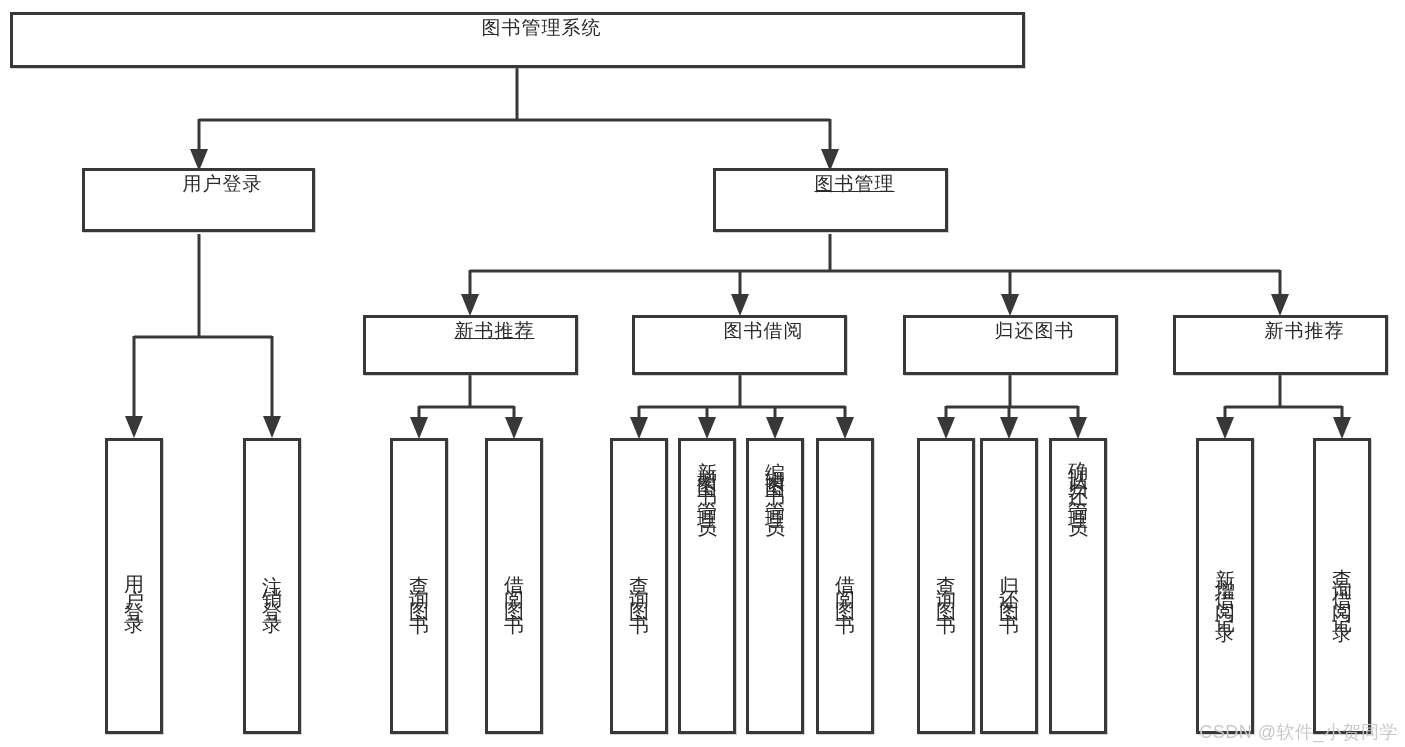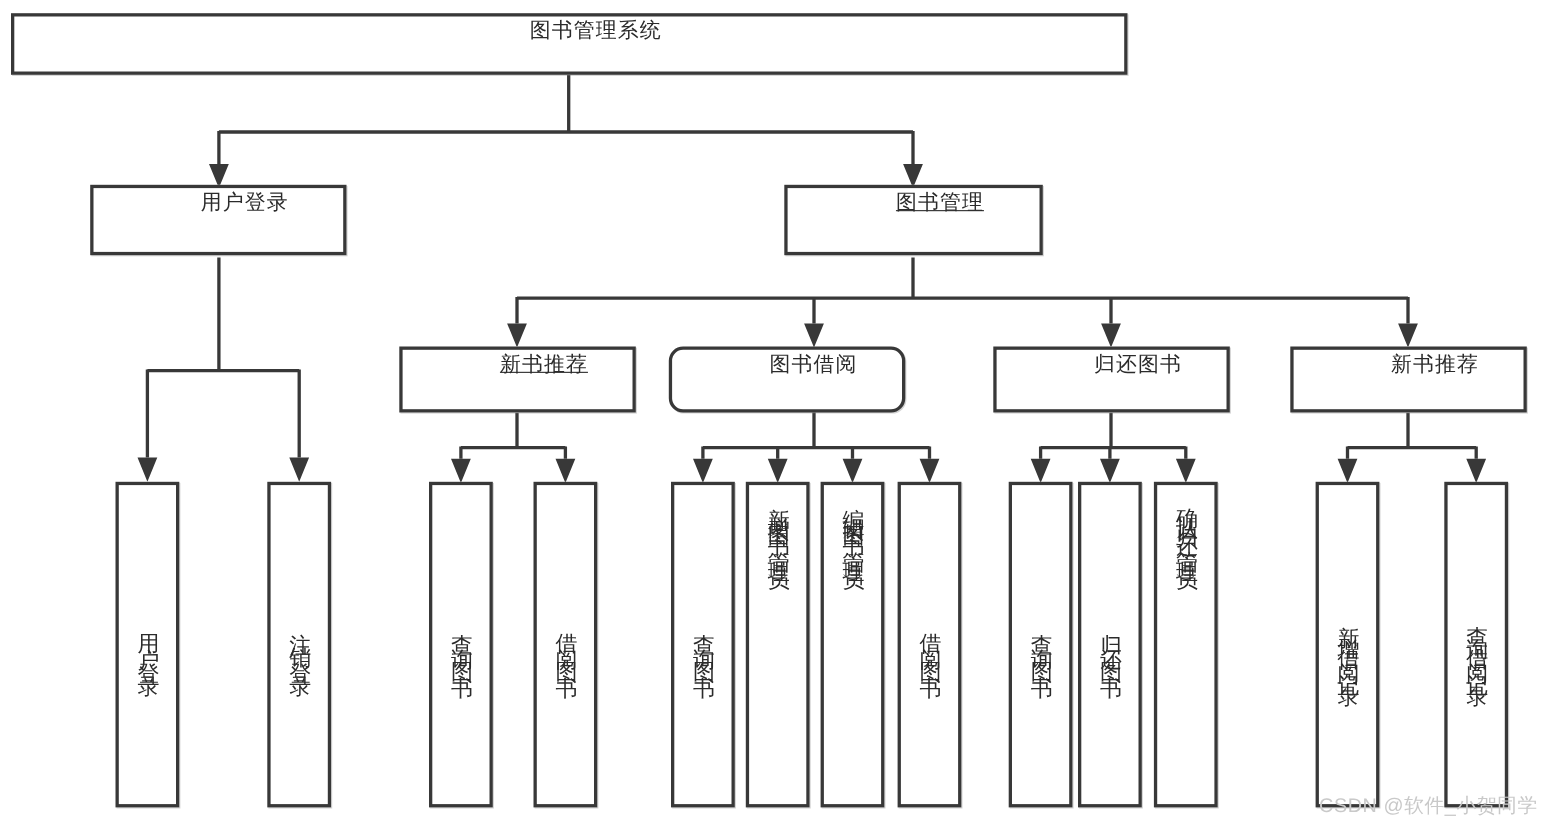--- a/index.html
+++ b/index.html
@@ -29,21 +29,21 @@
     letter-spacing: 1px;
     color: #2b2b2b;
     box-shadow: 1px 1px 0 rgba(130,130,130,0.35);
     padding-left: 48px;
   }
   .root  { left: 10px;   top: 12px;  width: 1015px; height: 56px; }
   .l2a   { left: 82px;   top: 168px; width: 233px;  height: 64px; }
   .l2b   { left: 713px;  top: 168px; width: 235px;  height: 64px; text-decoration: underline; }
   .l3    { top: 315px; width: 215px; height: 60px; }
   .l3a   { left: 363px; text-decoration: underline; }
-  .l3b   { left: 608px; border-radius: 13px; }
+  .l3b   { left: 632px; }
   .l3c   { left: 903px; }
   .l3d   { left: 1173px; }
   .vbox {
     position: absolute;
     top: 438px;
     width: 58px;
     height: 296px;
     box-sizing: border-box;
     border: 3px solid #383838;
     background: #ffffff;

